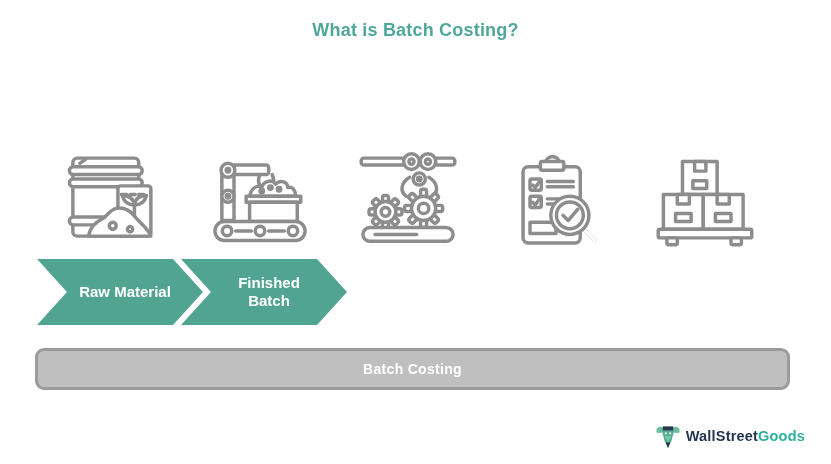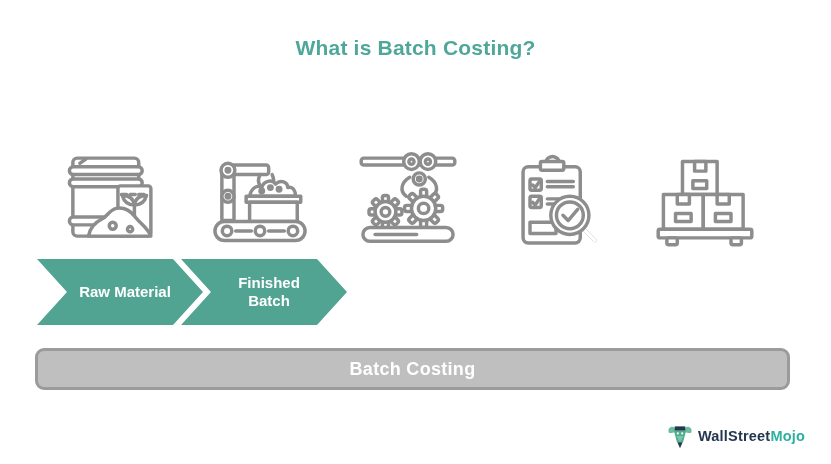--- a/index.html
+++ b/index.html
@@ -1,22 +1,22 @@
 <!DOCTYPE html>
 <html style="--teal: #52A492; --title-color: #4FA79A; --icon-gray: #8D8D8D; --bar-fill: #BFBFBF; --bar-border: #9B9B9B; --logo-dark: #22364E; --logo-teal: #2EB0A1;"><head>
 <meta charset="utf-8">
 <style>
   html,body{margin:0;padding:0;background:#fff;}
   .stage{
     position:relative;width:831px;height:464px;background:#ffffff;
     font-family:"Liberation Sans", sans-serif;overflow:hidden;
   }
   .title{
-    position:absolute;top:36px;left:0;width:100%;text-align:center;
-    font-size:21px;font-weight:bold;color:var(--title-color,#4FA79A);
+    position:absolute;top:20px;left:0;width:100%;text-align:center;
+    font-size:18px;font-weight:bold;color:var(--title-color,#4FA79A);
     letter-spacing:.2px;
   }
   .icons-row{
     position:absolute;left:37px;top:140px;width:742px;height:112px;
     display:flex;
   }
   .icon-cell{flex:1;display:flex;align-items:flex-end;justify-content:center;}
   .icon-cell svg{display:block;}
   .arrows-row{
     position:absolute;left:37px;top:259px;height:66px;display:flex;
@@ -33,21 +33,21 @@
     line-height:18px;max-width:92px;padding-left:10px;
   }
   .summary-bar{
     position:absolute;left:35px;top:348px;width:749px;height:36px;
     background:var(--bar-fill,#BFBFBF);
     border:3px solid var(--bar-border,#9B9B9B);
     border-radius:9px;
     display:flex;align-items:center;justify-content:center;
   }
   .summary-bar .bar-label{
-    color:#ffffff;font-size:18px;font-weight:bold;letter-spacing:.3px;
+    color:#ffffff;font-size:14px;font-weight:bold;letter-spacing:.3px;
   }
   .logo{
     position:absolute;right:26px;top:420px;height:32px;
     display:flex;align-items:center;gap:4px;
   }
   .logo-text{font-size:14.5px;font-weight:bold;letter-spacing:.2px;}
   .logo-text .primary{color:var(--logo-dark,#22364E);}
   .logo-text .secondary{color:var(--logo-teal,#2EB0A1);}
   .ic{stroke:var(--icon-gray,#8D8D8D);fill:none;stroke-width:4;stroke-linecap:round;stroke-linejoin:round;}
   .icf{stroke:var(--icon-gray,#8D8D8D);fill:#ffffff;stroke-width:4;stroke-linecap:round;stroke-linejoin:round;}
@@ -185,16 +185,16 @@
     <svg width="28" height="30" viewBox="0 0 32 32">
       <path d="M3,12 C1.5,6 7,3.5 10.5,7 L10.5,11 C7,13 4.5,13 3,12 Z" fill="#6FBD9E"></path>
       <path d="M29,12 C30.5,6 25,3.5 21.5,7 L21.5,11 C25,13 27.5,13 29,12 Z" fill="#6FBD9E"></path>
       <path d="M10,5 h12 v5 h-12 z" fill="#24384E"></path>
       <path d="M9,10 h14 l-3.5,13 h-7 z" fill="#4CAE8F"></path>
       <path d="M12,16 h8 l-4,7 z" fill="#7CC5A9"></path>
       <path d="M13,23 h6 l-3,7 z" fill="#24384E"></path>
       <circle cx="13.5" cy="13" r="1.2" fill="#fff"></circle>
       <circle cx="18.5" cy="13" r="1.2" fill="#fff"></circle>
     </svg>
-    <span class="logo-text"><span class="primary">WallStreet</span><span class="secondary">Mojo</span></span>
+    <span class="logo-text"><span class="primary">WallStreet</span><span class="secondary">Goods</span></span>
   </div>
 
 </div>
 
 </body></html>

